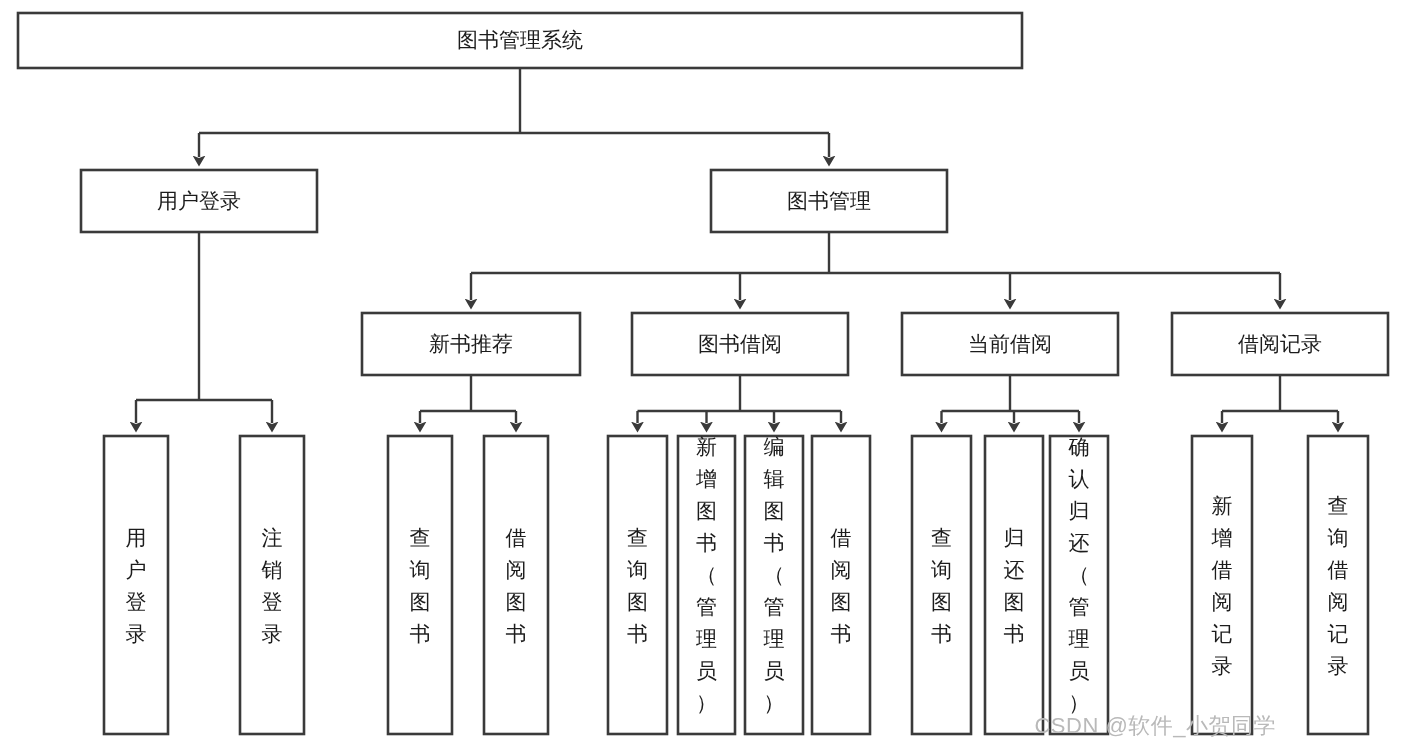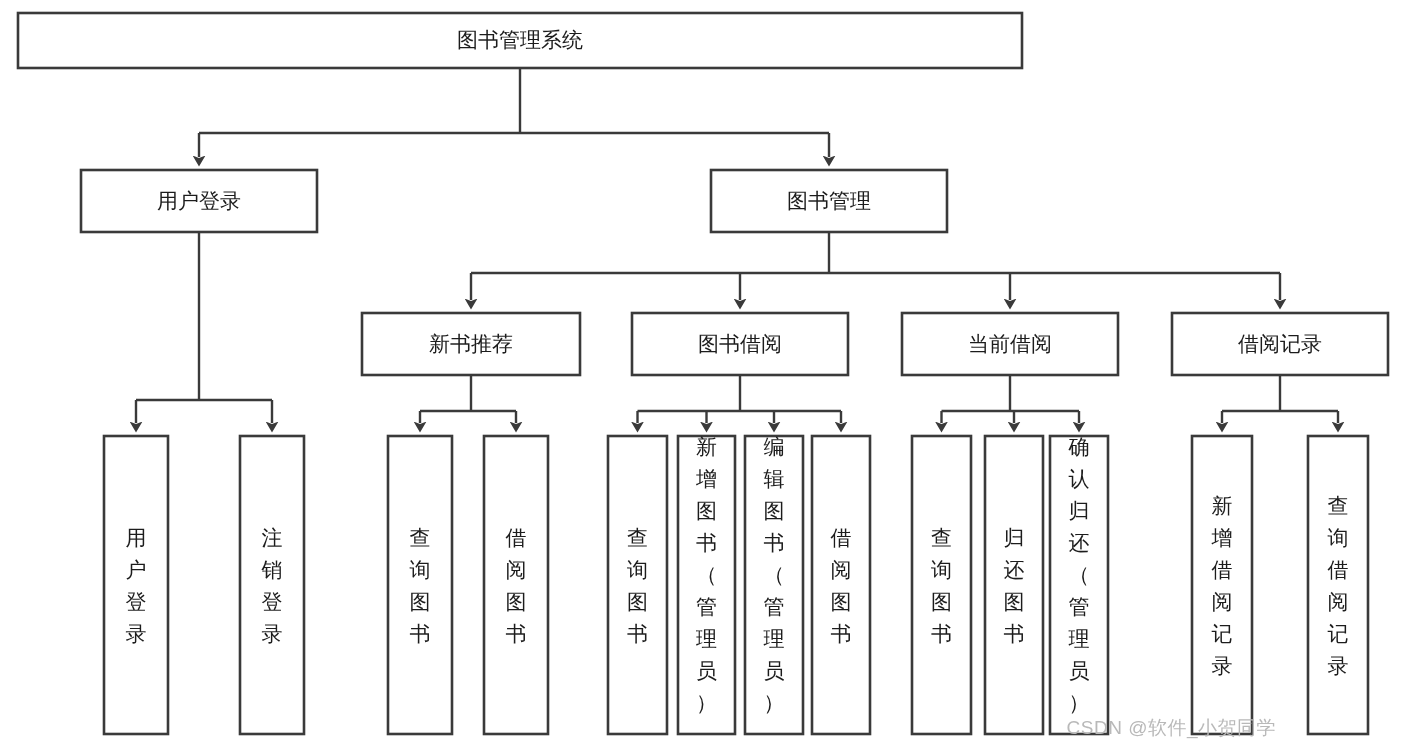--- a/index.html
+++ b/index.html
@@ -52,21 +52,21 @@
     font-family: "Liberation Sans", "DejaVu Sans", sans-serif;
     font-size: 21px;
     fill: #1c1c1c;
     text-anchor: middle;
   }
   .watermark {
     position: absolute;
     right: 10px;
     bottom: 6px;
     font-family: "Liberation Sans", "DejaVu Sans", sans-serif;
-    font-size: 19px;
+    font-size: 22px;
     color: #b9b9b9;
     letter-spacing: 0.5px;
     white-space: nowrap;
     pointer-events: none;
   }
 </style>
 </head>
 <body>
 
 <div id="diagram-root">

